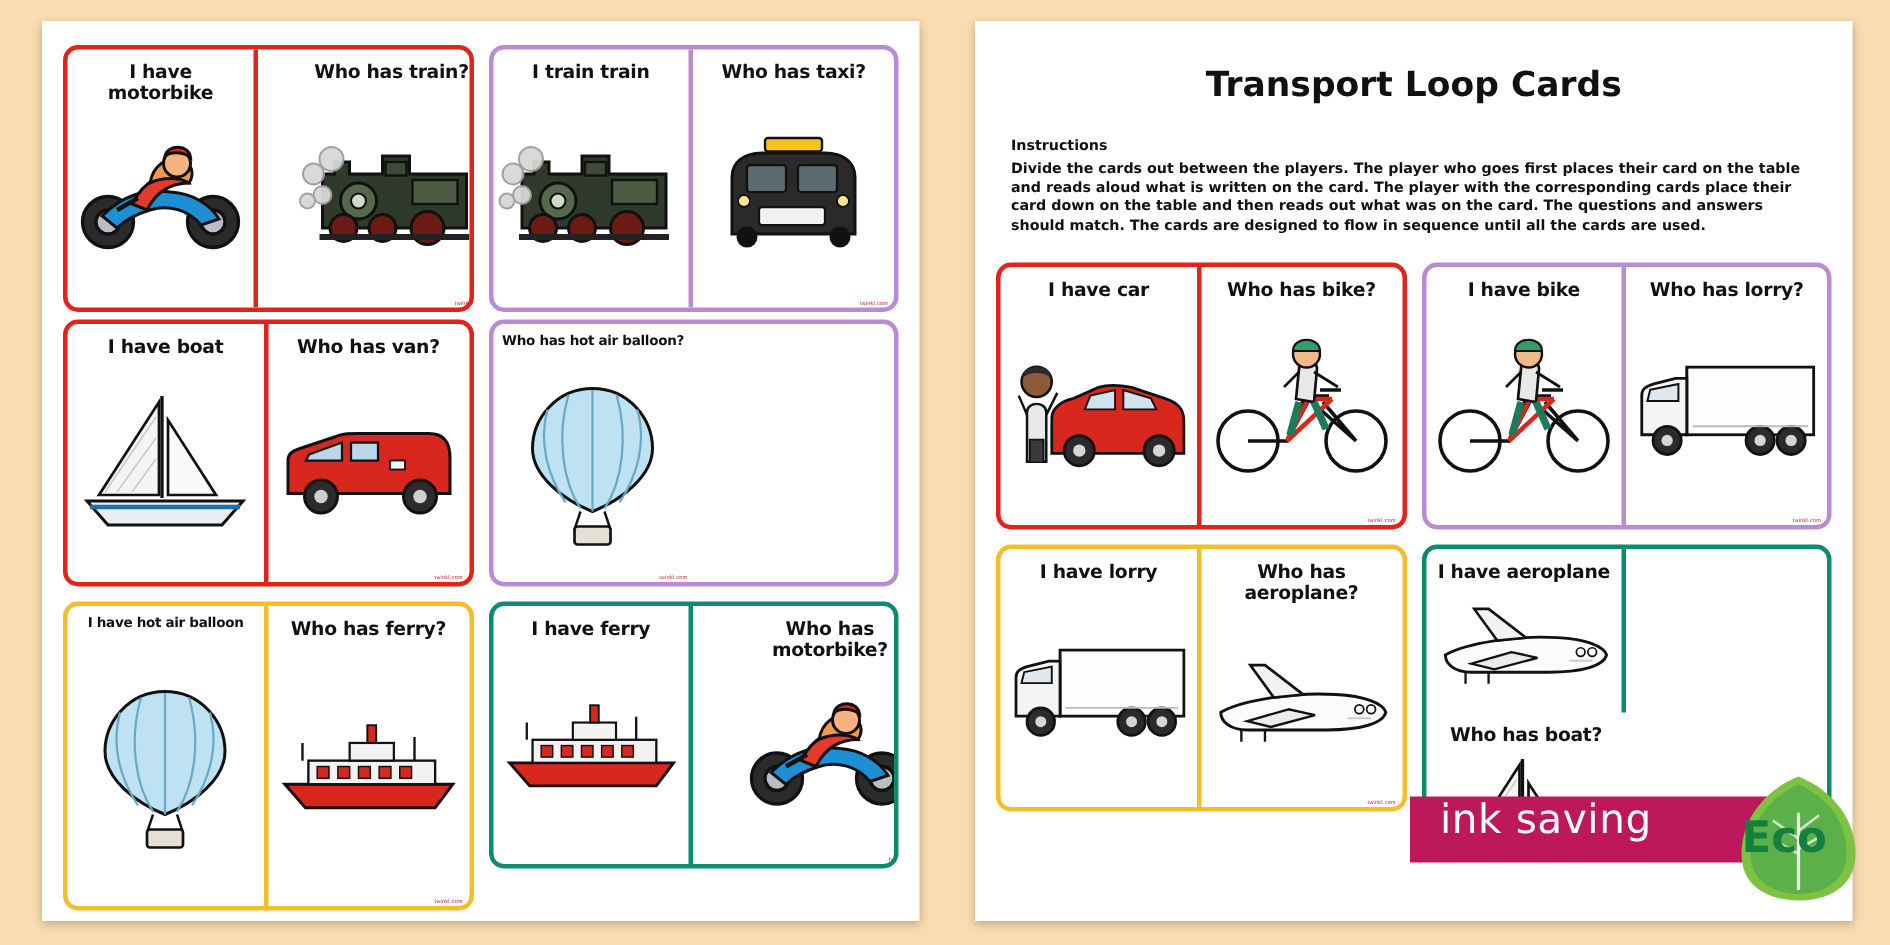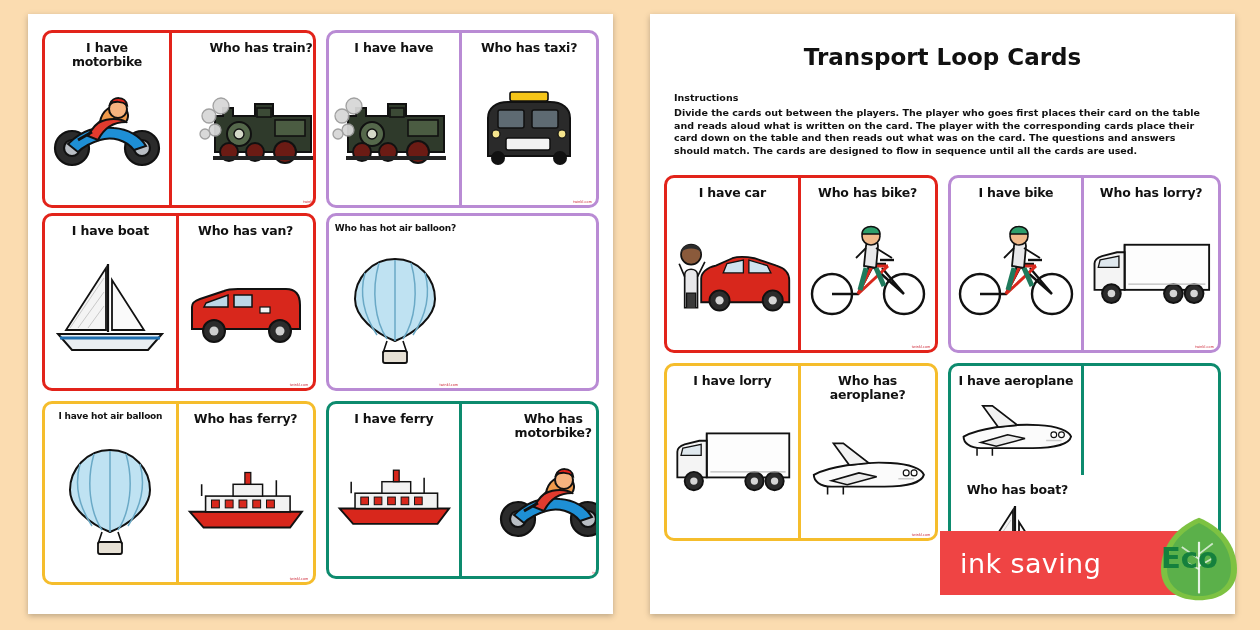--- a/index.html
+++ b/index.html
@@ -132,24 +132,23 @@
     position: absolute;
     left: 940px;
     top: 525px;
     width: 300px;
     height: 68px;
     pointer-events: none;
   }
   .eco-bar {
     position: absolute;
     left: 0; top: 6px;
-    width: 268px; height: 64px;
-    background: #ef4444;
+    width: 268px; height: 44px;
+    background: #be185d;
     display: flex;
-    align-items: center;
   }
   .eco-text {
     color: #fff;
     font-family: "DejaVu Sans", sans-serif;
     font-size: 27px;
     padding-left: 20px;
     letter-spacing: 0.4px;
   }
   .eco-word {
     position: absolute;
@@ -215,21 +214,21 @@
                   <circle cx="16" cy="40" r="6"></circle>
                   <circle cx="6" cy="44" r="5"></circle>
      </g>
    </svg>
             </div>
             <div class="tiny-credit">twinkl.com</div>
           </div>
         </div>
         <div class="card purple" style="width: 50%; height: 178px;">
           <div class="half left">
-            <div class="card-text">I have have</div>
+            <div class="card-text">I train train</div>
             <div class="art">
               <svg width="124" height="74" viewBox="0 0 124 74">
      <path d="M16 62 L112 62 L112 26 L74 26 L74 14 L56 14 L56 26 L34 26 L34 18 L24 18 L24 26 L16 26 Z" fill="#2f3a2b" stroke="#111" stroke-width="2"></path>
      <rect x="76" y="30" width="30" height="16" fill="#4b5c42" stroke="#111" stroke-width="1.6"></rect>
      <rect x="58" y="18" width="14" height="9" fill="#3c4a36" stroke="#111" stroke-width="1.6"></rect>
      <circle cx="40" cy="44" r="12" fill="#55684b" stroke="#111" stroke-width="2"></circle>
      <circle cx="40" cy="44" r="5" fill="#d4d8c8" stroke="#111" stroke-width="1.4"></circle>
      <g stroke="#111" stroke-width="2">
        <circle cx="30" cy="62" r="9" fill="#6b1b14"></circle>
                   <circle cx="56" cy="62" r="9" fill="#6b1b14"></circle>
@@ -315,21 +314,21 @@
      </g>
      <path d="M38 86 L34 98 M54 86 L58 98" stroke="#111" stroke-width="1.6" fill="none"></path>
      <rect x="34" y="96" width="24" height="12" rx="2" fill="#e6e0d4" stroke="#111" stroke-width="1.8"></rect>
    </svg>
             </div>
             <div class="tiny-credit">twinkl.com</div>
           </div>
         </div>
       </div>
       <div class="card-row" style="margin-top: 10px;">
-        <div class="card yellow" style="width: 50%; height: 184px;">
+        <div class="card yellow" style="width: 50%; height: 206px;">
           <div class="half left">
             <div class="card-text small">I have hot air balloon</div>
             <div class="art">
               <svg width="92" height="110" viewBox="0 0 92 110">
      <path d="M46 4 C70 4 86 24 86 44 C86 62 66 78 46 86 C26 78 6 62 6 44 C6 24 22 4 46 4 Z" fill="#bfe2f2" stroke="#111" stroke-width="2"></path>
      <g stroke="#6aa9c6" stroke-width="1.5" fill="none">
        <path d="M46 5 L46 86"></path>
                   <path d="M30 8 C22 36 26 66 38 84"></path>
                   <path d="M62 8 C70 36 66 66 54 84"></path>
        <path d="M16 18 C10 40 16 62 28 80"></path>

